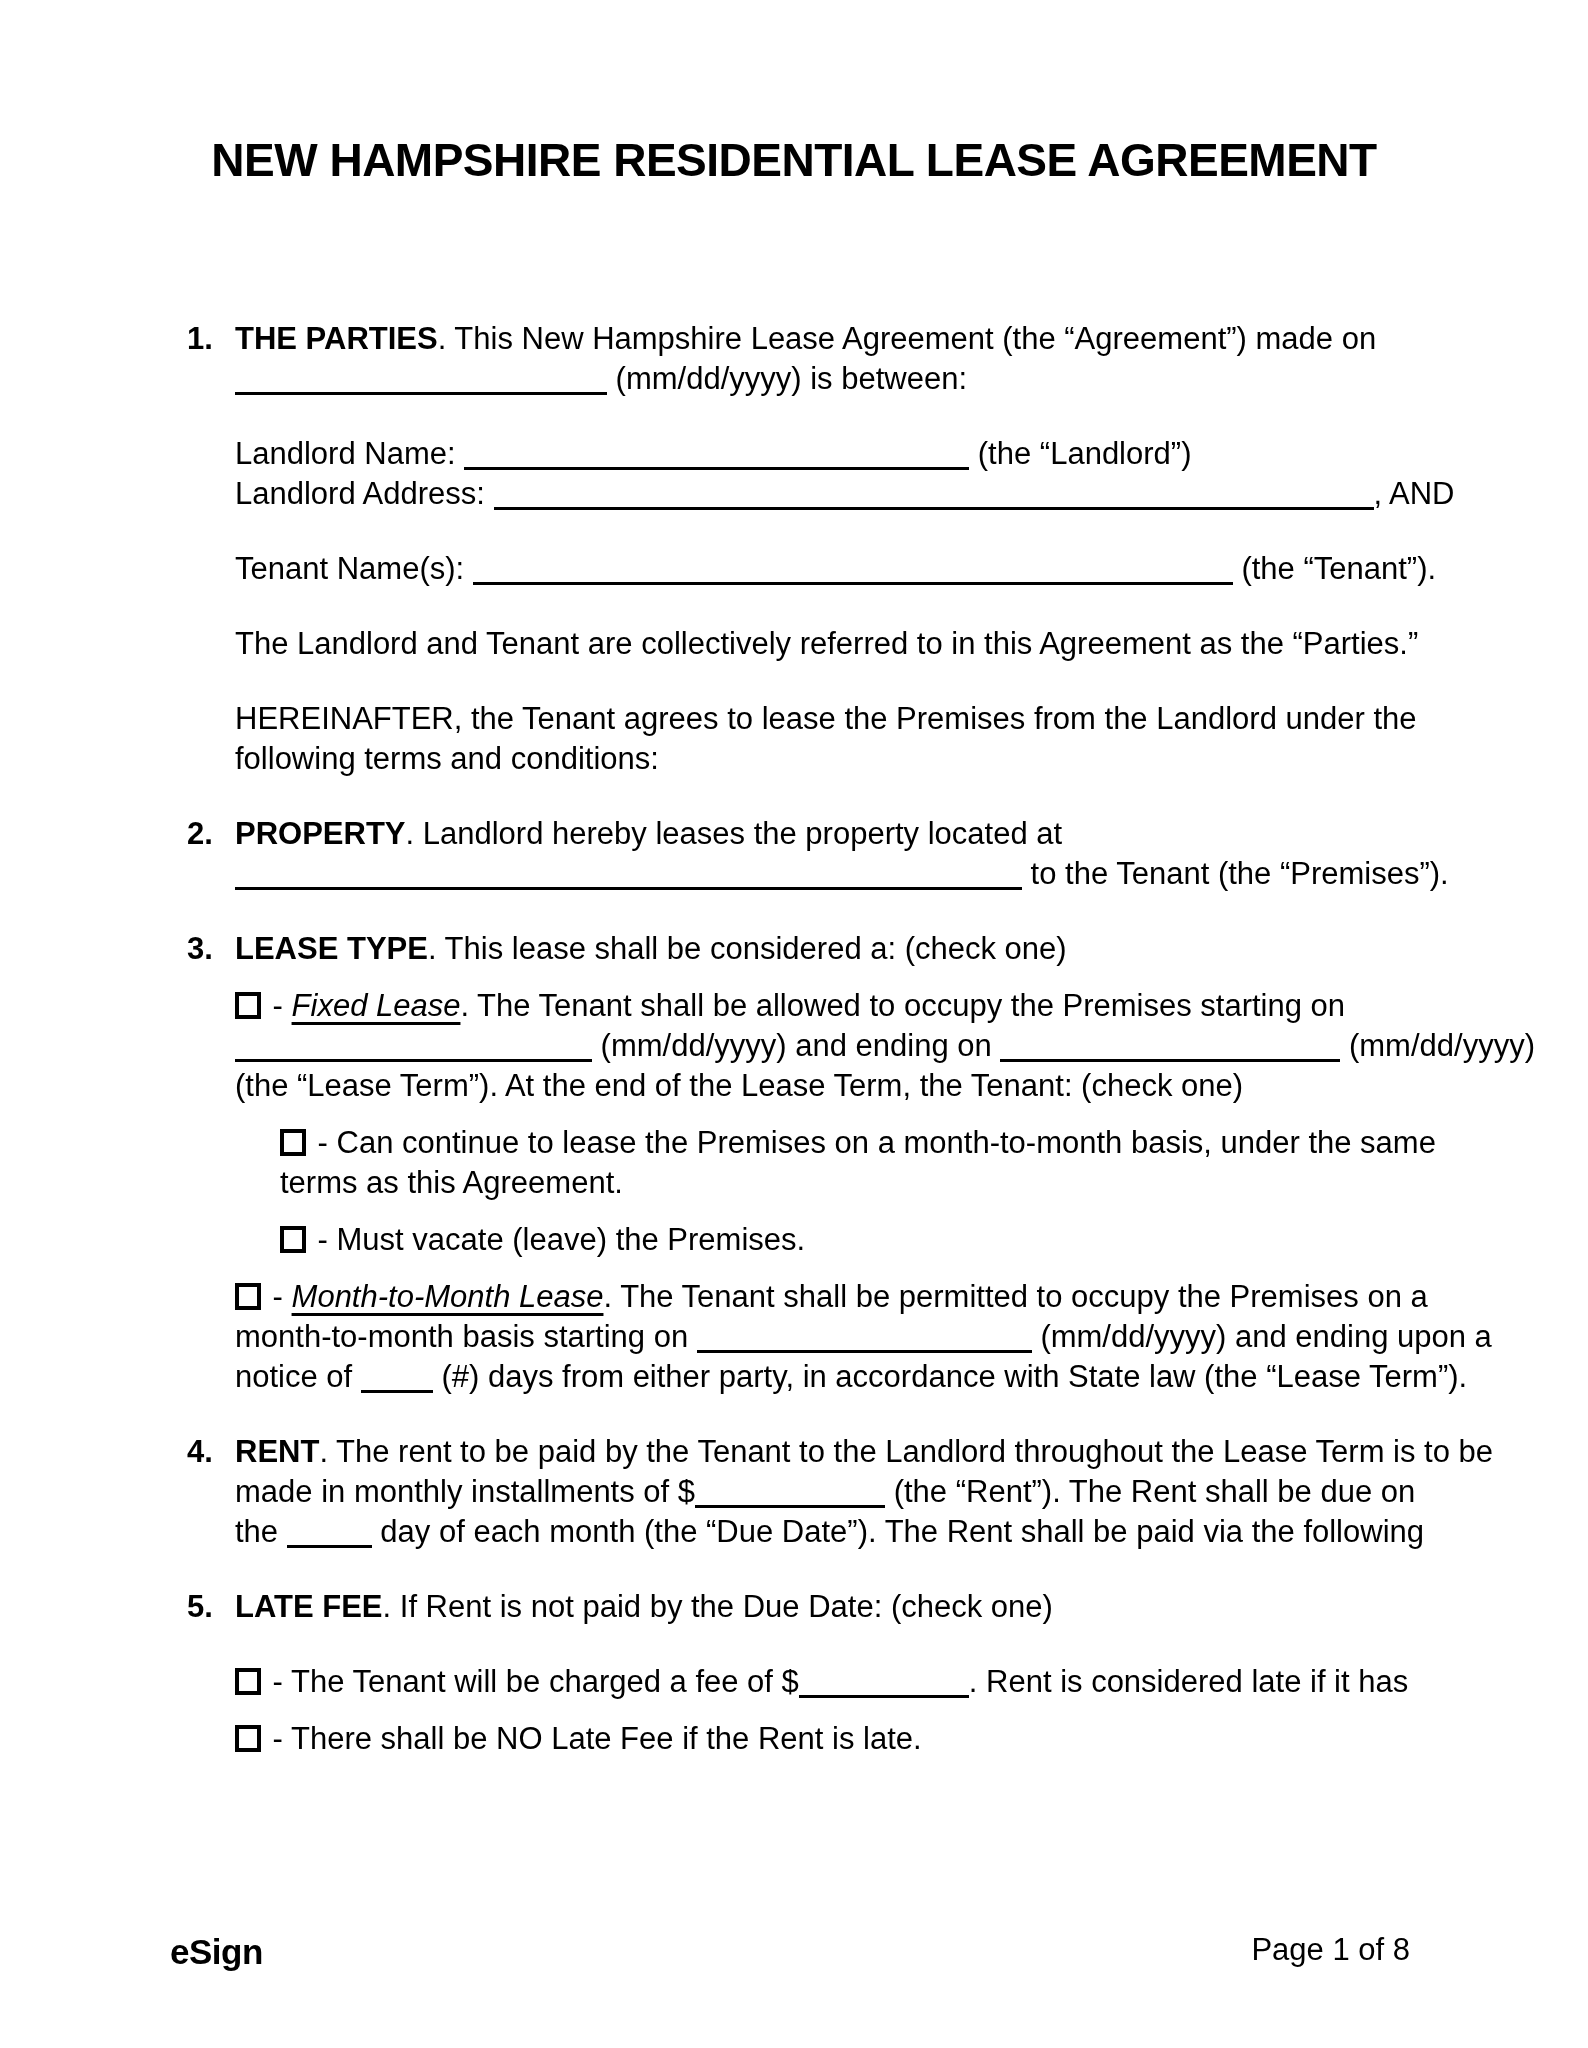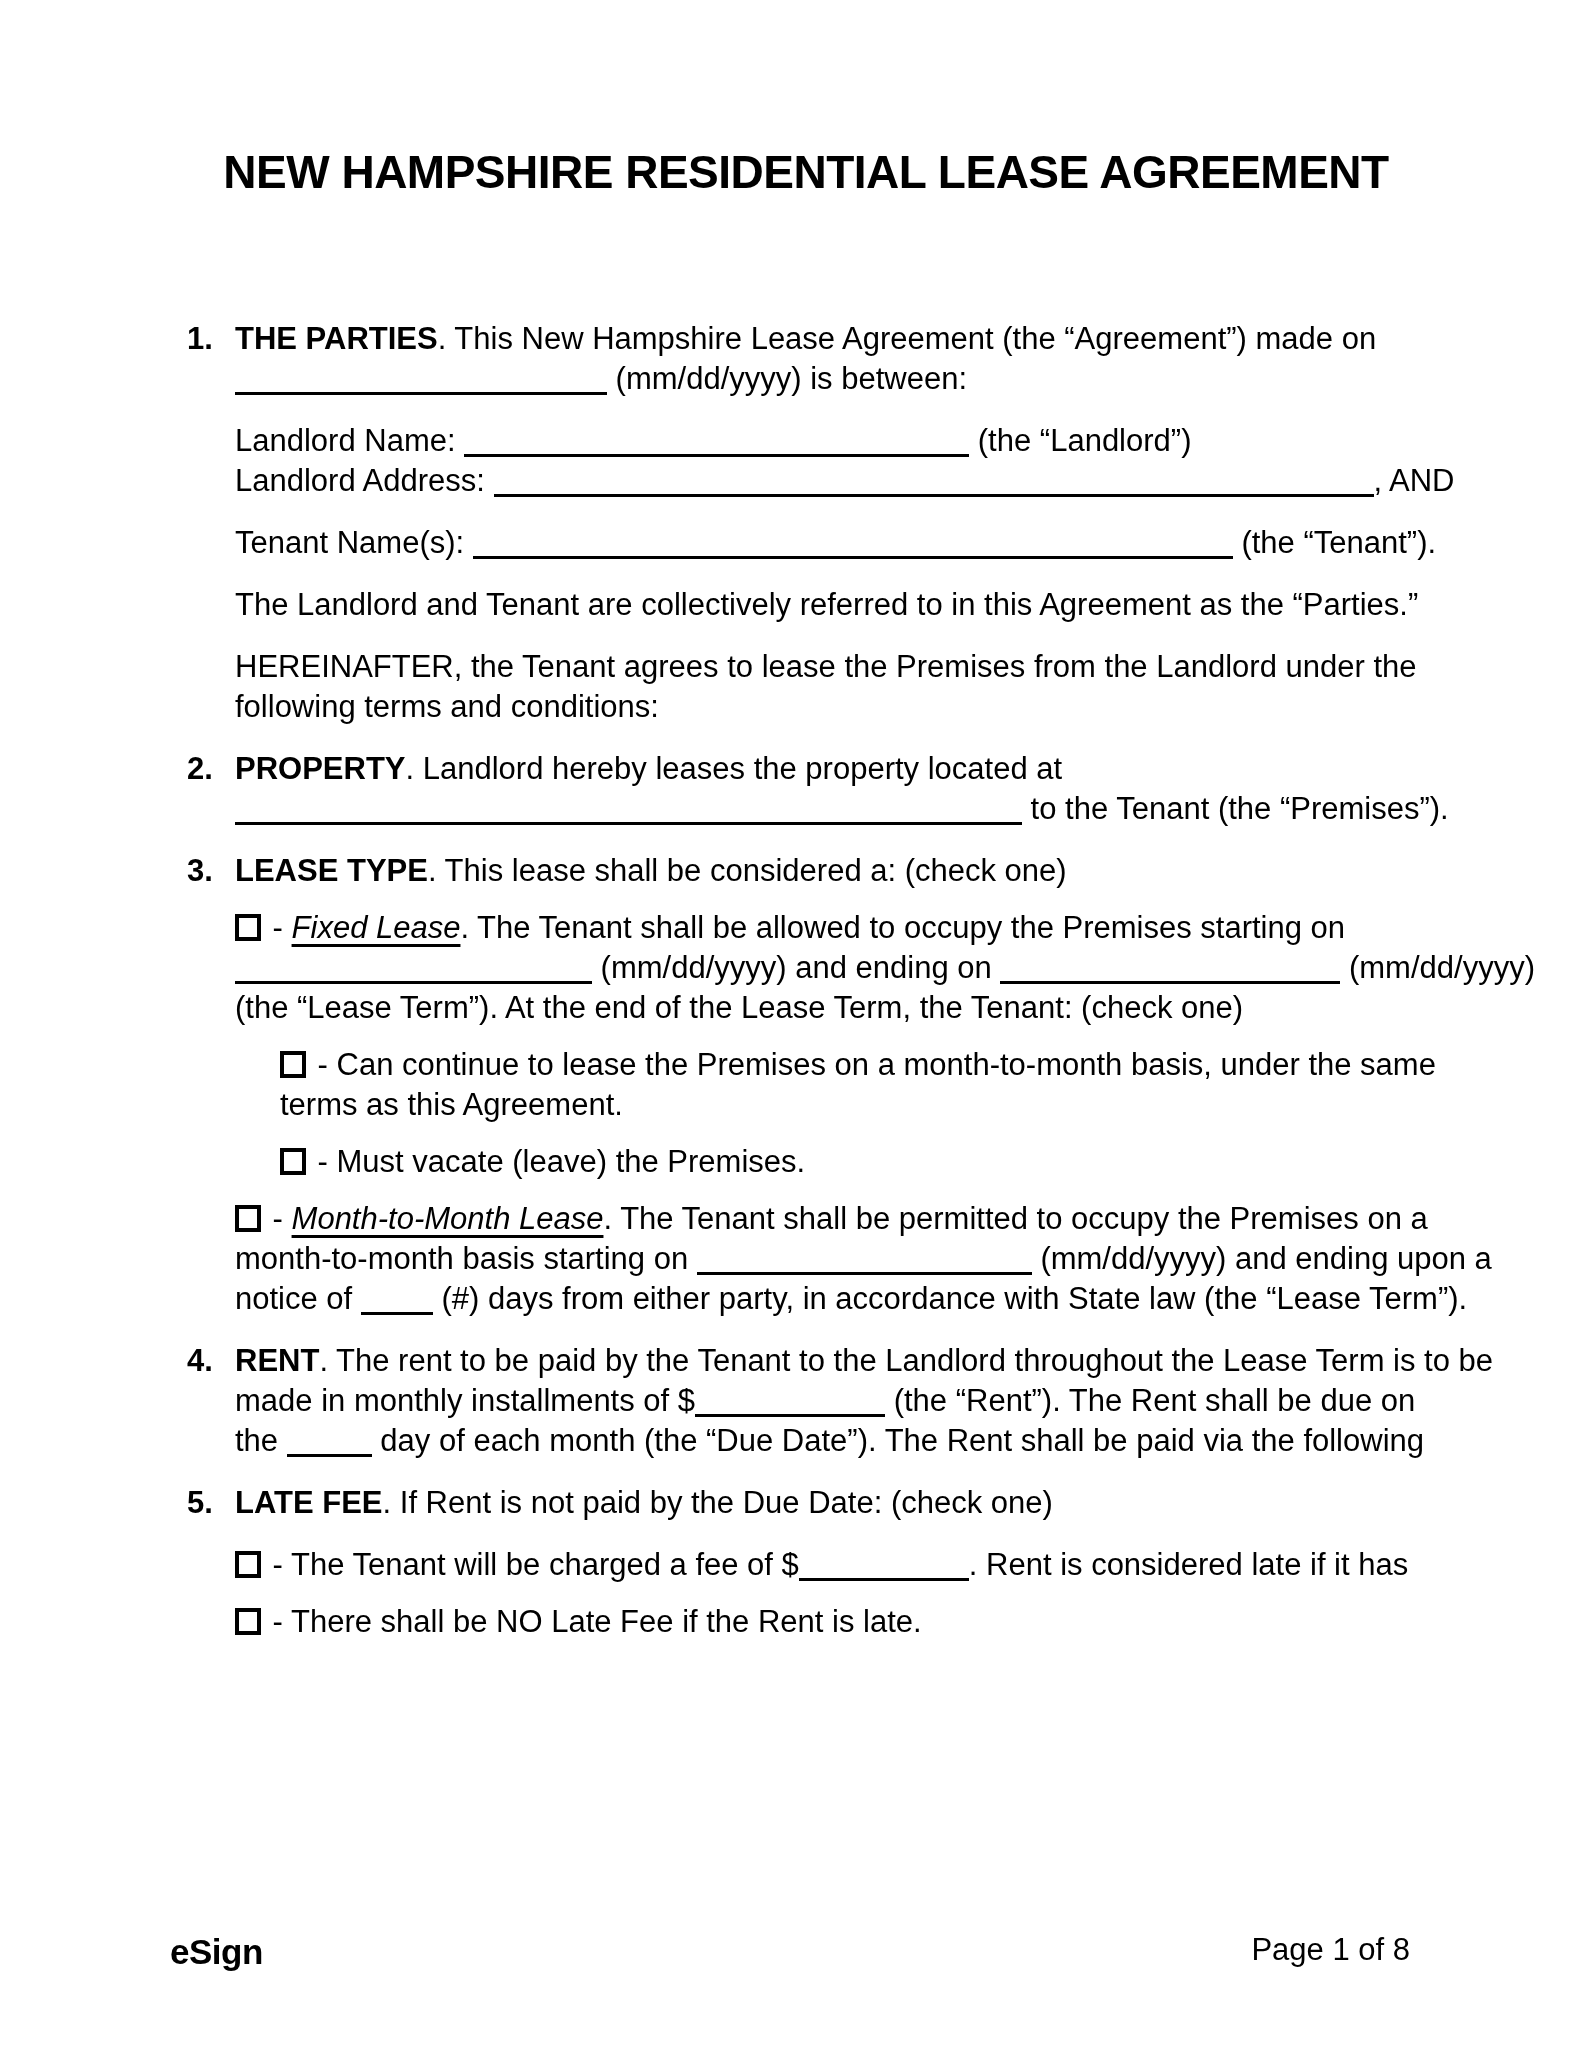--- a/index.html
+++ b/index.html
@@ -10,21 +10,21 @@
     background: #ffffff;
     color: #000000;
     font-family: "Liberation Sans", sans-serif;
     overflow: hidden;
   }
   .title {
     position: absolute;
     top: 132px;
     left: 143px;
     width: 1302px;
-    margin: 12px;
+    margin: 0;
     text-align: center;
     font-size: 46px;
     line-height: 56px;
     font-weight: bold;
     letter-spacing: -0.5px;
     white-space: nowrap;
   }
   .doc-body {
     position: absolute;
     top: 319px;
@@ -33,21 +33,21 @@
   }
   .line {
     position: relative;
     padding-left: 92px;
     height: 40px;
     line-height: 40px;
     font-size: 31px;
     white-space: nowrap;
   }
   .line.ind2 { padding-left: 137px; }
-  .line.gap-b { margin-top: 22px; }
+  .line.gap-b { margin-top: 35px; }
   .line.gap-i { margin-top: 17px; }
   .num {
     position: absolute;
     left: 44px;
     top: 0;
     font-weight: bold;
   }
   .b { font-weight: bold; }
   .u {
     text-decoration: underline;

